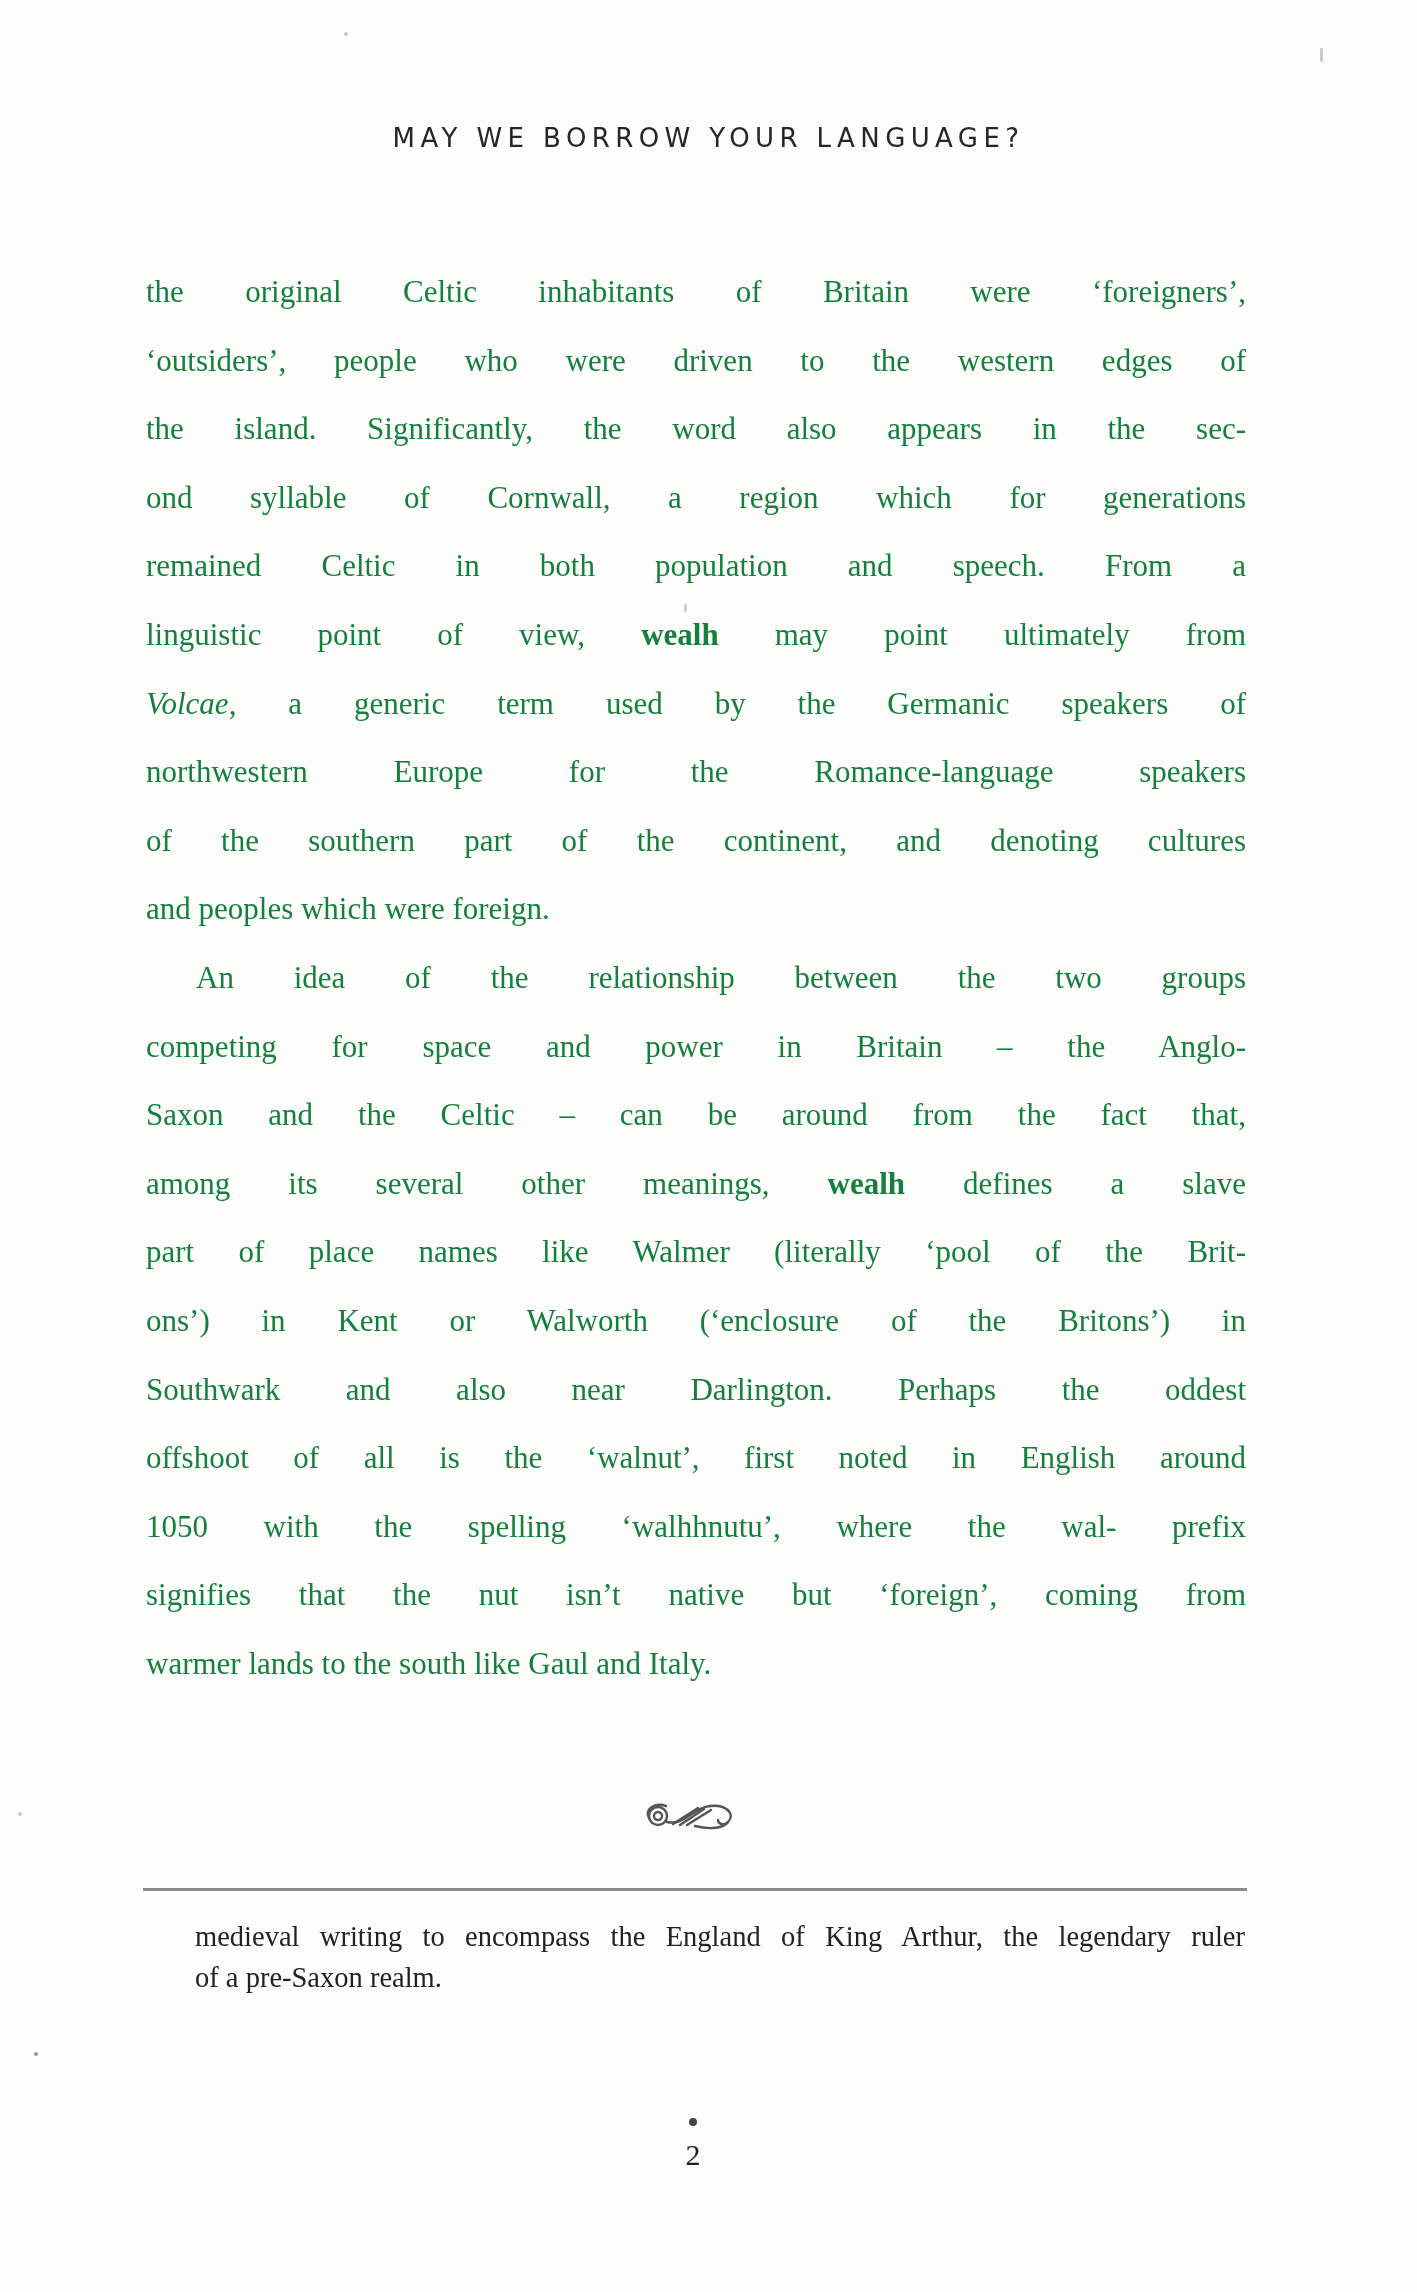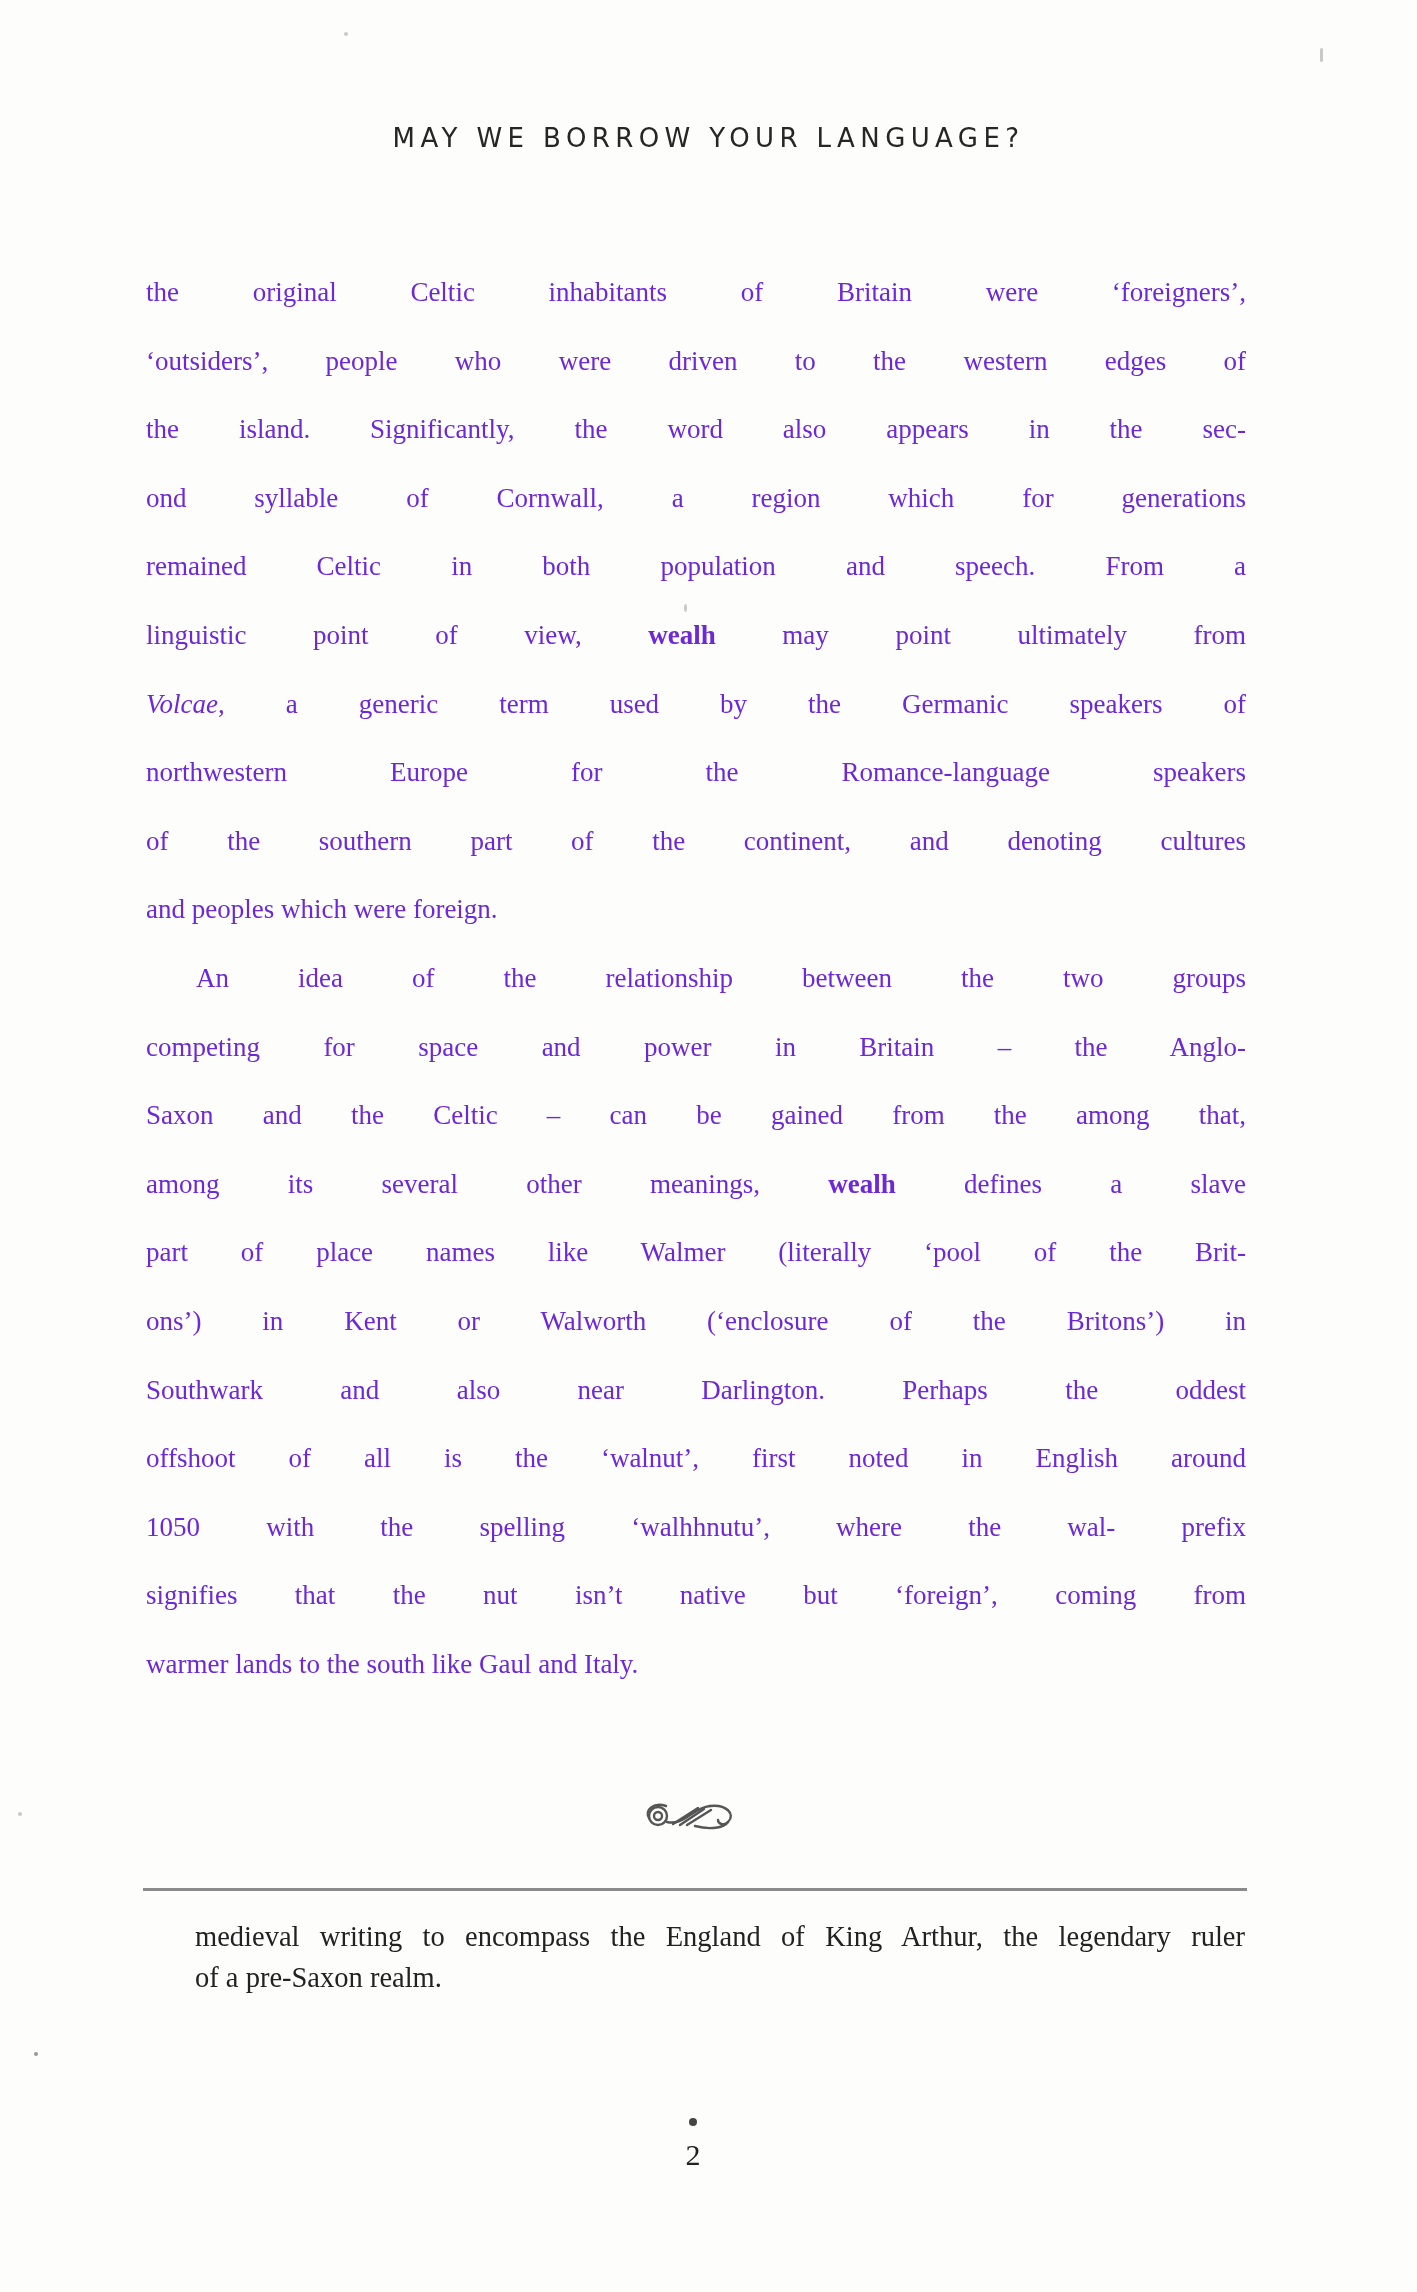--- a/index.html
+++ b/index.html
@@ -32,23 +32,23 @@
       letter-spacing: 5.4px;
       color: #262626;
       line-height: 40px;
     }
     .body-text {
       position: absolute;
       left: 146px;
       top: 258px;
       width: 1100px;
       font-family: "Liberation Serif", "DejaVu Serif", serif;
-      font-size: 27px;
+      font-size: 31px;
       line-height: 68.6px;
-      color: #6d28d9;
+      color: #15803d;
     }
     .body-text .line {
       display: block;
       white-space: nowrap;
       text-align: justify;
       text-align-last: justify;
       height: 68.6px;
     }
     .body-text .line.last {
       text-align-last: left;
@@ -137,21 +137,21 @@
     <span class="line">ond syllable of Cornwall, a region which for generations</span>
     <span class="line">remained Celtic in both population and speech. From a</span>
     <span class="line"><span>linguistic point of view, </span><b>wealh</b><span> may point ultimately from</span></span>
     <span class="line"><i>Volcae</i><span>, a generic term used by the Germanic speakers of</span></span>
     <span class="line">northwestern Europe for the Romance-language speakers</span>
     <span class="line">of the southern part of the continent, and denoting cultures</span>
     <span class="line last">and peoples which were foreign.</span>
 
     <span class="line indent">An idea of the relationship between the two groups</span>
     <span class="line">competing for space and power in Britain – the Anglo-</span>
-    <span class="line">Saxon and the Celtic – can be gained from the among that,</span>
+    <span class="line">Saxon and the Celtic – can be around from the fact that,</span>
     <span class="line"><span>among its several other meanings, </span><b>wealh</b><span> defines a slave</span></span>
     <span class="line">part of place names like Walmer (literally ‘pool of the Brit-</span>
     <span class="line">ons’) in Kent or Walworth (‘enclosure of the Britons’) in</span>
     <span class="line">Southwark and also near Darlington. Perhaps the oddest</span>
     <span class="line">offshoot of all is the ‘walnut’, first noted in English around</span>
     <span class="line">1050 with the spelling ‘walhhnutu’, where the wal- prefix</span>
     <span class="line">signifies that the nut isn’t native but ‘foreign’, coming from</span>
     <span class="line last">warmer lands to the south like Gaul and Italy.</span>
   </div>
 

